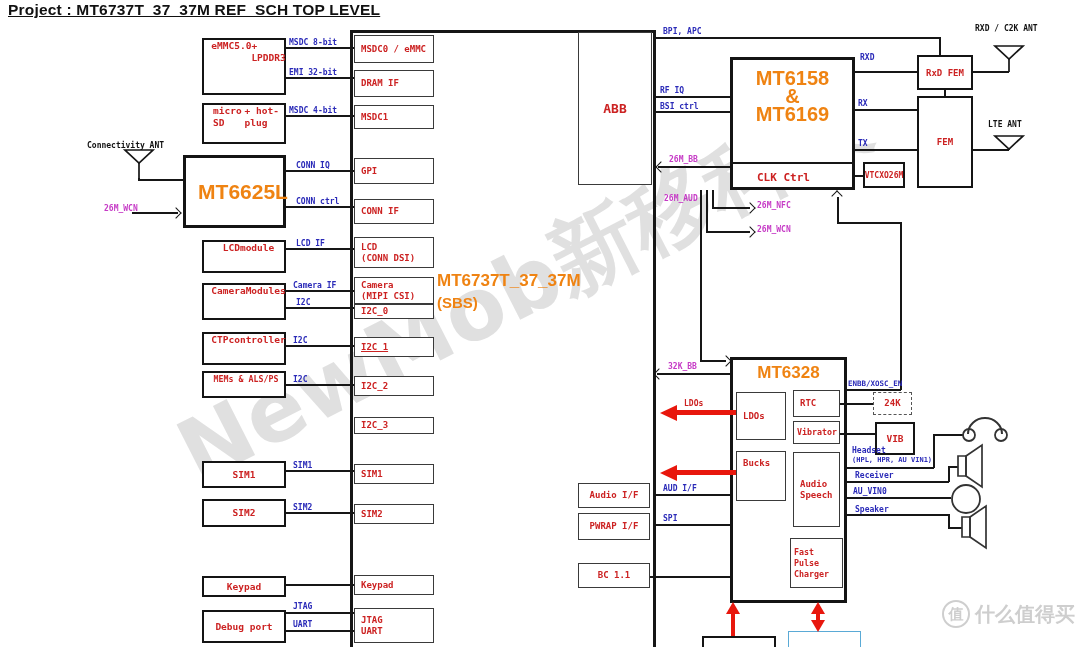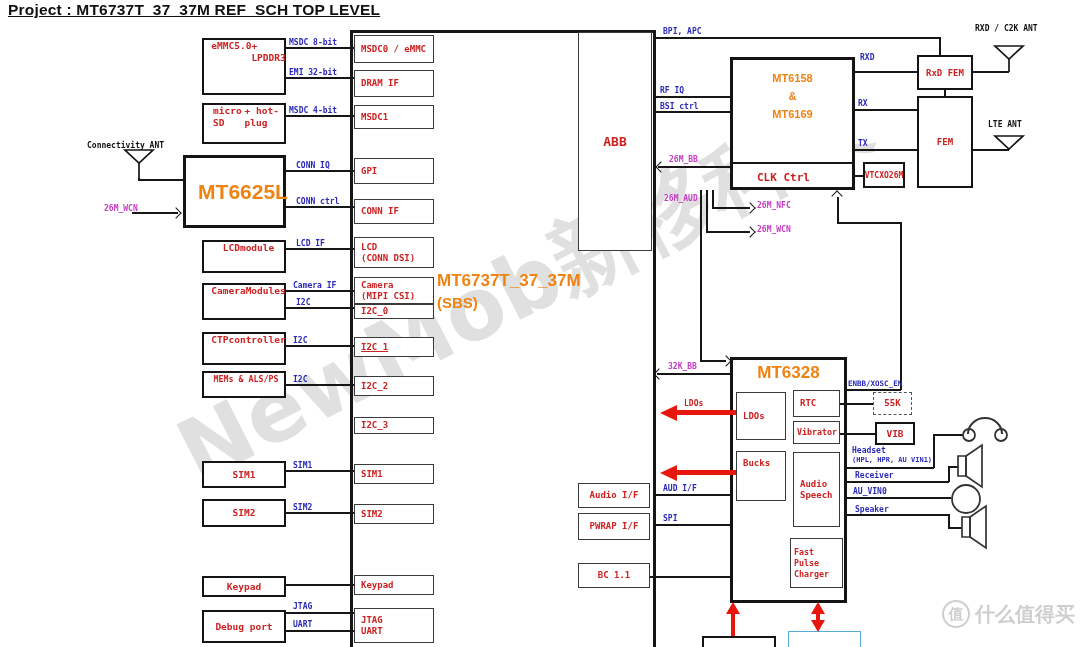--- a/index.html
+++ b/index.html
@@ -190,21 +190,21 @@
       <span>SIM2</span>
     </div>
   <div class="port" style="left:354px;top:575px;width:80px;height:20px;">
       <span>Keypad</span>
     </div>
   <div class="port" style="left:354px;top:608px;width:80px;height:35px;">
     <span>JTAG</span>
     <span>UART</span>
   </div>
 
-  <div class="port ctr" style="left:578px;top:32px;width:74px;height:219px;">
+  <div class="port ctr" style="left:578px;top:32px;width:74px;height:153px;">
     <span style="font-size:13px;">ABB</span>
   </div>
 
   <div class="port ctr" style="left:578px;top:483px;width:72px;height:25px;">
       <span>Audio I/F</span>
     </div>
   <div class="port ctr" style="left:578px;top:513px;width:72px;height:27px;">
       <span>PWRAP I/F</span>
     </div>
   <div class="port ctr" style="left:578px;top:563px;width:72px;height:25px;">
@@ -218,21 +218,21 @@
   <span class="lbl" style="left:660px;top:86px;">RF IQ</span>
   <div class="wh" style="left:655px;top:96px;width:75px;"></div>
   <span class="lbl" style="left:660px;top:102px;">BSI ctrl</span>
   <div class="wh" style="left:655px;top:111px;width:75px;"></div>
 
   <span class="lbl m" style="left:669px;top:155px;">26M_BB</span>
   <div class="wh" style="left:658px;top:166px;width:72px;"></div>
   <div class="ch l" style="left:657px;top:163px;"></div>
 
   <div style="position:absolute;left:730px;top:57px;width:125px;height:133px;border:3px solid #141414;background:#fff;box-sizing:border-box;">
-    <div class="orange" style="text-align:center;font-size:11px;line-height:18px;margin-top:9px;">
+    <div class="orange" style="text-align:center;font-size:20px;line-height:18px;margin-top:9px;">
       <div>MT6158</div>
       <div>&amp;</div>
       <div>MT6169</div>
     </div>
   </div>
   <div class="wh" style="left:730px;top:162px;width:125px;"></div>
   <span class="lbl r" style="left:757px;top:171px;font-size:11px;">CLK Ctrl</span>
 
   <div class="blk ctr" style="left:863px;top:162px;width:42px;height:26px;font-size:8px;line-height:9px;">
     <span>VTCXO</span>
@@ -325,24 +325,24 @@
   <div class="rshaft" style="left:676px;top:470px;width:60px;height:5px;"></div>
   <div class="rhead-l" style="left:660px;top:464.5px;"></div>
 
   <span class="lbl" style="left:663px;top:484px;">AUD I/F</span>
   <div class="wh" style="left:655px;top:494px;width:75px;"></div>
   <span class="lbl" style="left:663px;top:514px;">SPI</span>
   <div class="wh" style="left:655px;top:524px;width:75px;"></div>
   <div class="wh" style="left:650px;top:576px;width:80px;"></div>
 
   <div class="port ctr" style="left:873px;top:392px;width:39px;height:23px;border:1.6px dashed #555;">
-      <span>55K</span>
+      <span>24K</span>
     </div>
   <div class="wh" style="left:840px;top:403px;width:33px;"></div>
-  <div class="blk ctr" style="left:875px;top:422px;width:40px;height:23px;padding-left:0;">
+  <div class="blk ctr" style="left:875px;top:422px;width:40px;height:33px;padding-left:0;">
       <span>VIB</span>
     </div>
   <div class="wh" style="left:840px;top:433px;width:35px;"></div>
 
   <span class="lbl" style="left:852px;top:446px;">Headset</span>
   <span class="lbl" style="left:852px;top:456px;font-size:7px;">(HPL, HPR, AU VIN1)</span>
   <div class="wh" style="left:847px;top:467px;width:87px;"></div>
   <div class="wv" style="left:933px;top:434px;height:34px;"></div>
   <div class="wh" style="left:933px;top:434px;width:30px;"></div>
 

